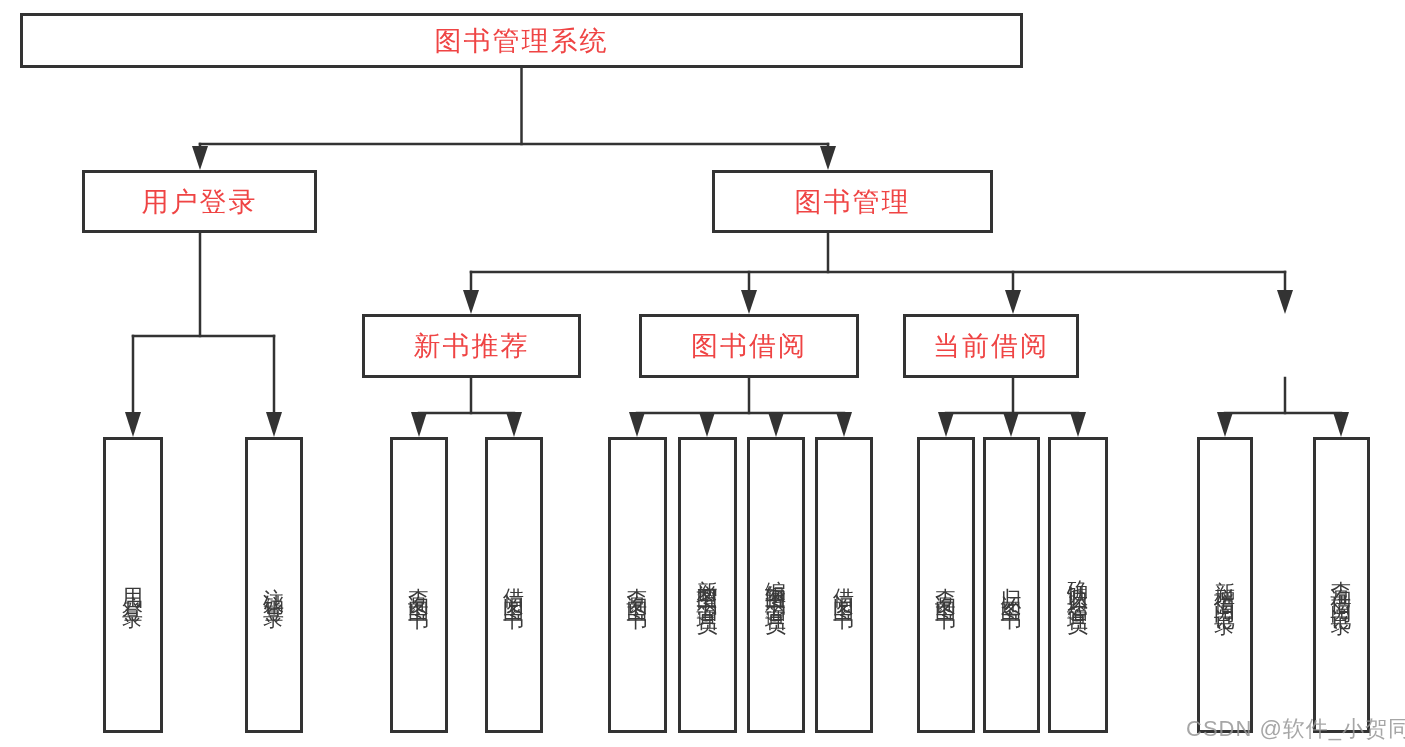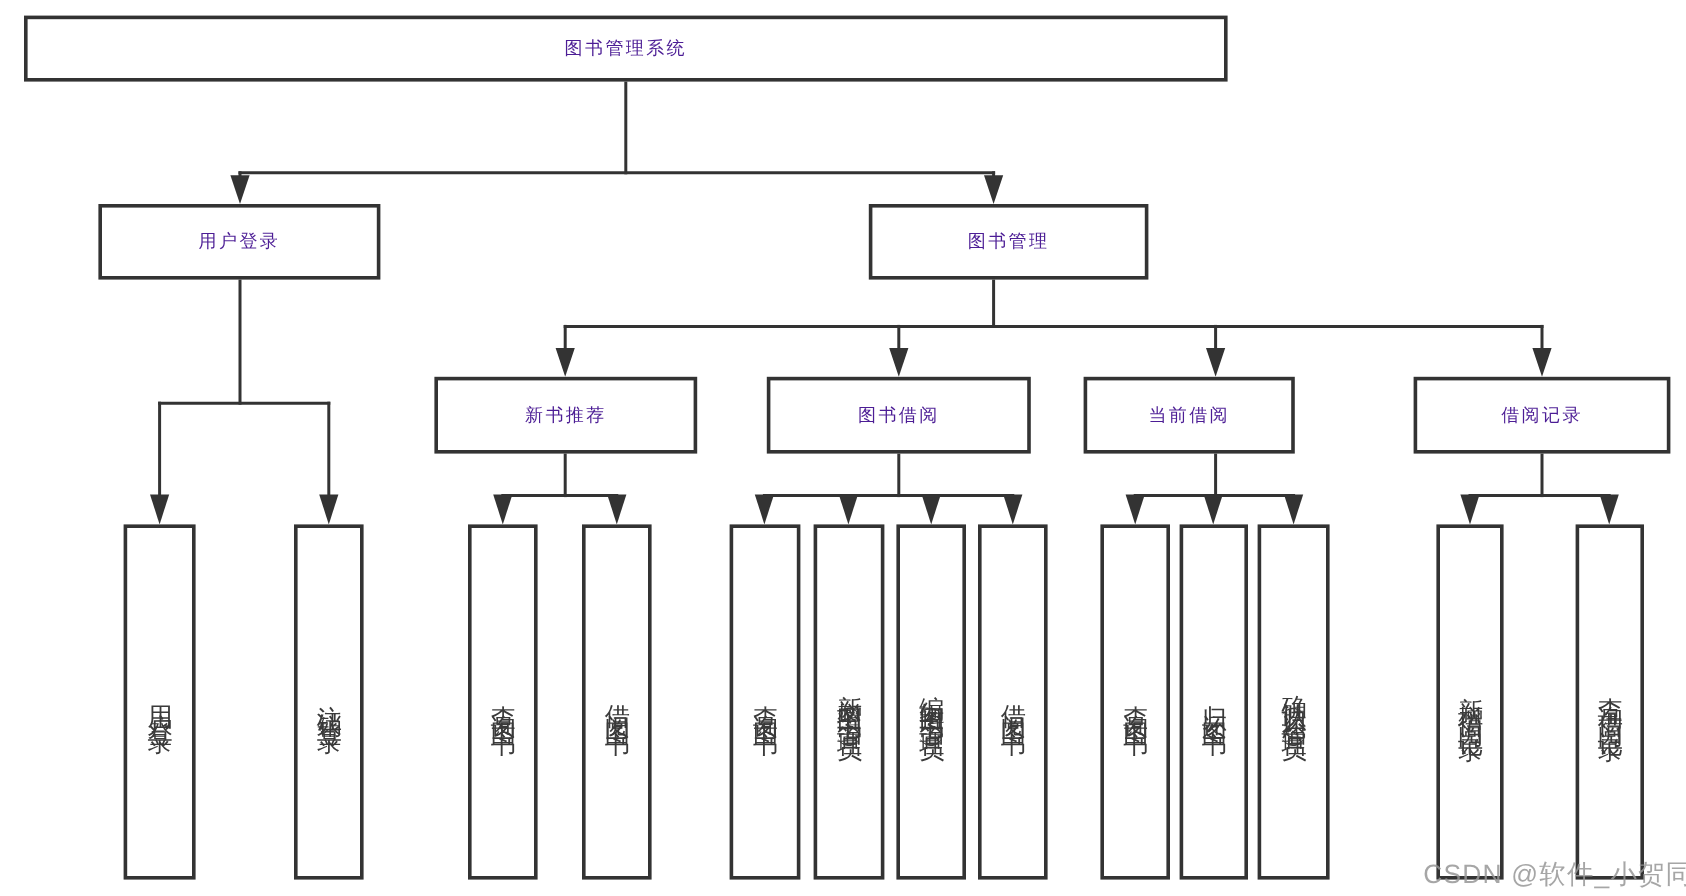--- a/index.html
+++ b/index.html
@@ -22,22 +22,22 @@
     height: 747px;
   }
   .node {
     position: absolute;
     box-sizing: border-box;
     border: 3px solid #333333;
     background: #ffffff;
     display: flex;
     align-items: center;
     justify-content: center;
-    color: #4c1d95;
-    font-size: 15px;
+    color: #ef4444;
+    font-size: 27px;
     letter-spacing: 2px;
     text-align: center;
     z-index: 2;
   }
   .leaf {
     position: absolute;
     box-sizing: border-box;
     border: 3px solid #333333;
     background: #ffffff;
     display: flex;
@@ -50,21 +50,21 @@
     color: #3a3a3a;
     font-size: 21px;
     letter-spacing: 7px;
     line-height: 1;
     white-space: nowrap;
   }
   
   #n-root { left: 20px;  top: 13px;  width: 1003px; height: 55px; }
   
   #n-l2-0 { left: 82px;  top: 170px; width: 235px; height: 63px; }
-  #n-l2-1 { left: 712px; top: 170px; width: 233px; height: 63px; margin-left: 12px; }
+  #n-l2-1 { left: 712px; top: 170px; width: 281px; height: 63px; }
   
   #n-l3-0 { left: 362px;  top: 314px; width: 219px; height: 64px; }
   #n-l3-1 { left: 639px;  top: 314px; width: 220px; height: 64px; }
   #n-l3-2 { left: 903px;  top: 314px; width: 176px; height: 64px; }
   #n-l3-3 { left: 1178px; top: 314px; width: 214px; height: 64px; }
   
   .leaf { top: 437px; height: 296px; }
   #lf-0  { left: 103px;  width: 60px; }
   #lf-1  { left: 245px;  width: 58px; }
   #lf-2  { left: 390px;  width: 58px; }
@@ -159,21 +159,20 @@
   </svg>
 
   <div class="node" id="n-root">图书管理系统</div>
 
   <div class="node" id="n-l2-0">用户登录</div>
   <div class="node" id="n-l2-1">图书管理</div>
 
   <div class="node" id="n-l3-1">图书借阅</div>
   <div class="node" id="n-l3-0">新书推荐</div>
   <div class="node" id="n-l3-2">当前借阅</div>
-  <div class="node" id="n-l3-3">借阅记录</div>
 
   <div class="leaf" id="lf-0">
     <span>用户登录</span>
   </div>
   <div class="leaf" id="lf-1">
     <span>注销登录</span>
   </div>
   <div class="leaf" id="lf-2">
     <span>查询图书</span>
   </div>

